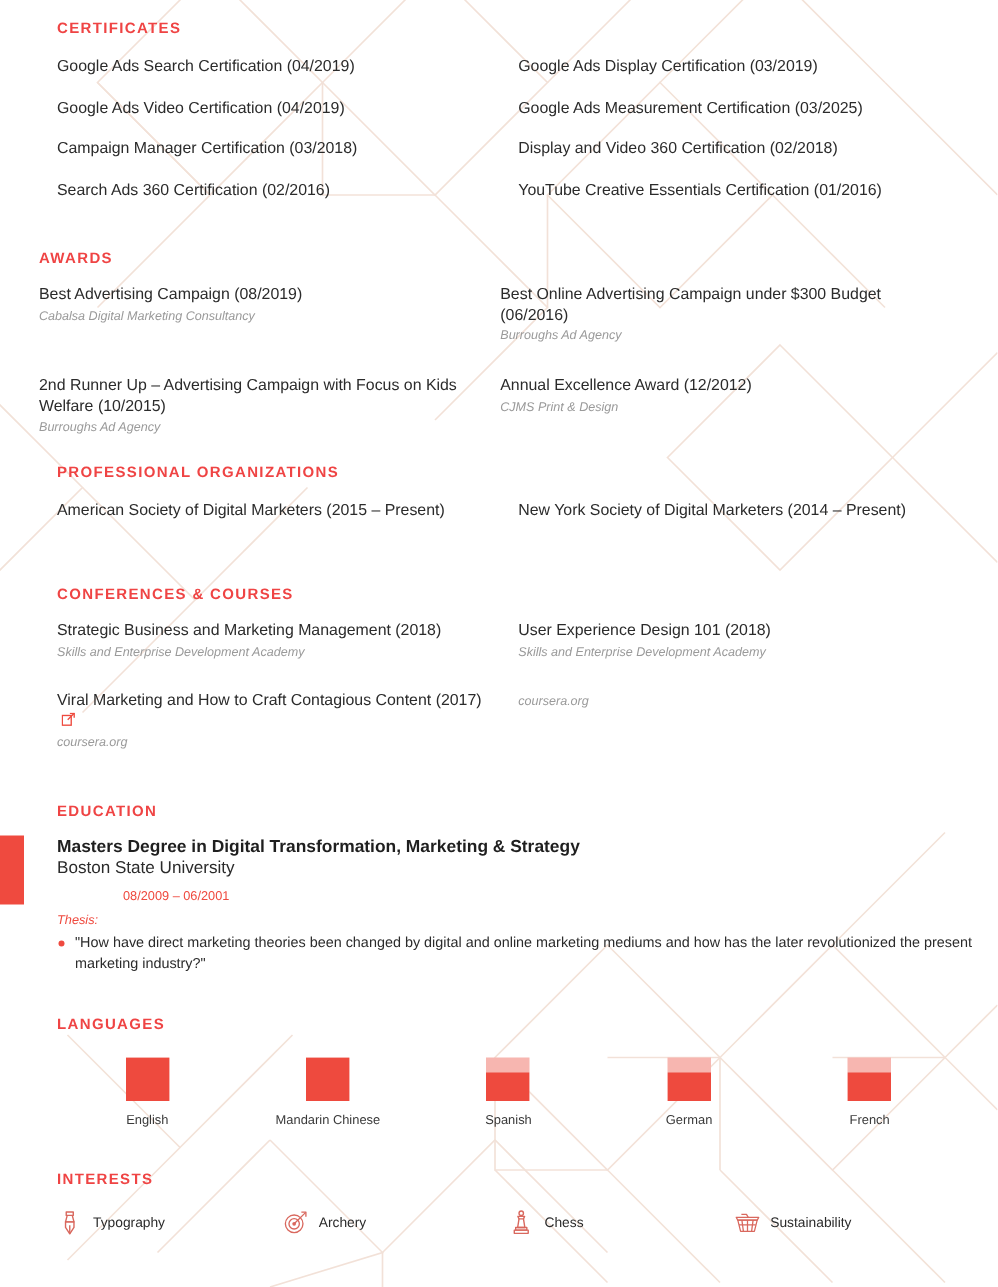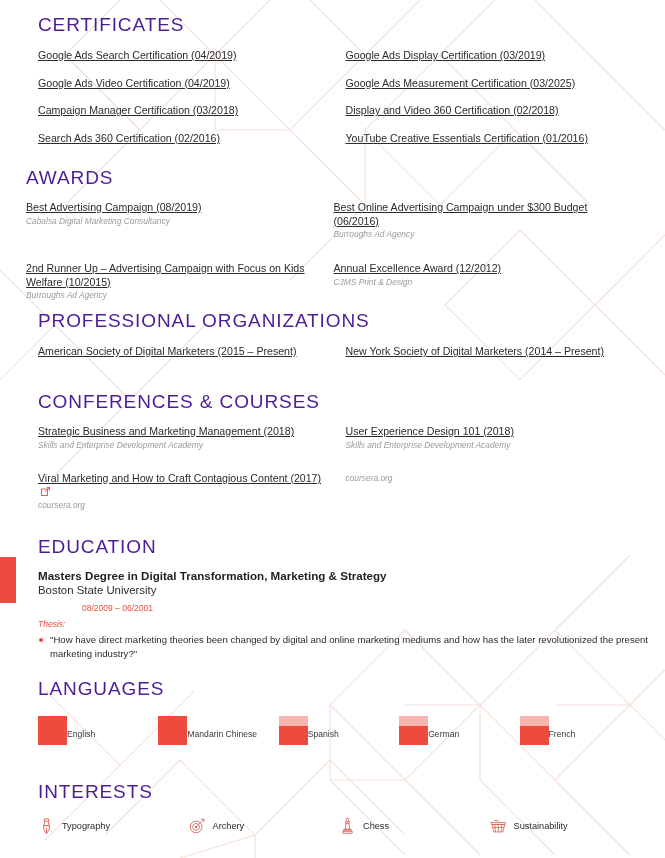--- a/index.html
+++ b/index.html
@@ -30,43 +30,42 @@
     z-index: 1;
     width: 665px;
     height: 858px;
     padding: 0;
   }
 
   
   .section { position: relative; }
 
   .section-title {
-    font-size: 19px;
-    font-weight: normal;
+    font-size: 10px;
+    font-weight: bold;
     letter-spacing: 0.9px;
-    color: #4c1d95;
+    color: #ef4444;
     text-transform: uppercase;
   }
 
   .two-col {
     display: flex;
     width: 100%;
   }
   .col {
     width: 50%;
     padding-right: 14px;
   }
 
   .entry { margin-bottom: 0; }
 
   .entry-title {
     font-size: 10.6px;
     line-height: 13.5px;
     color: #2b2b2b;
-    text-decoration: underline;
   }
 
   .entry-sub {
     font-size: 8.4px;
     line-height: 11px;
     font-style: italic;
     color: #9a9a9a;
     margin-top: 1px;
   }
 
@@ -165,21 +164,21 @@
   #languages { position: absolute; left: 38px; top: 678px; width: 615px; }
   #languages .section-title { margin-bottom: 16px; }
 
   .lang-row {
     display: flex;
     width: 602px;
   }
   .lang-item {
     width: 20%;
     display: flex;
-    flex-direction: row;
+    flex-direction: column;
     align-items: center;
   }
   .lang-square {
     width: 29px;
     height: 29px;
     background: #f7b6b0;
     position: relative;
     overflow: hidden;
   }
   .lang-square .fill {

